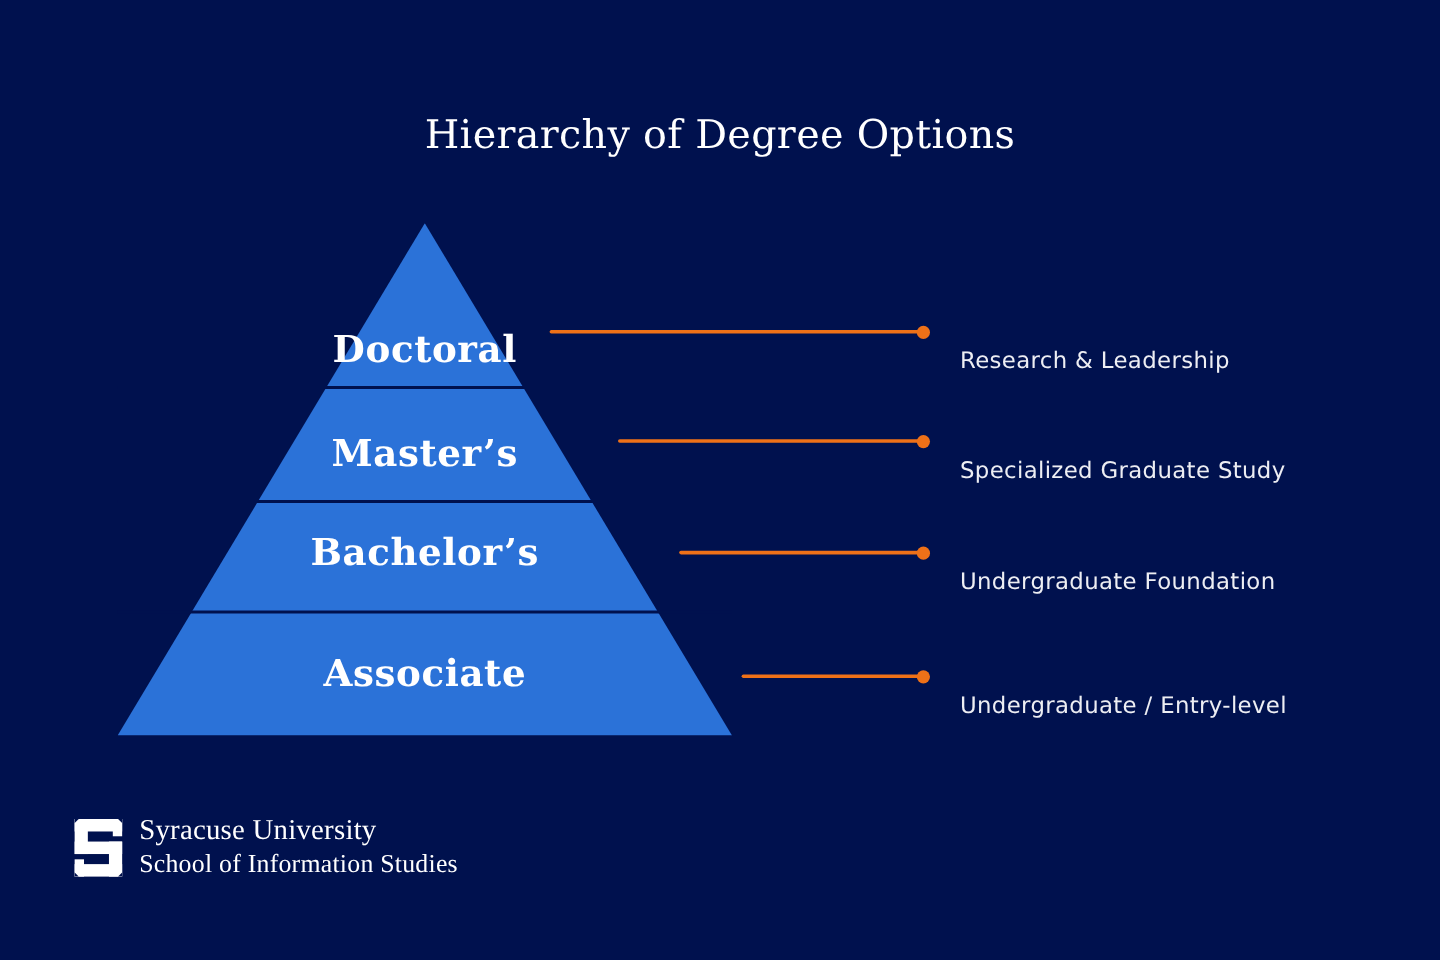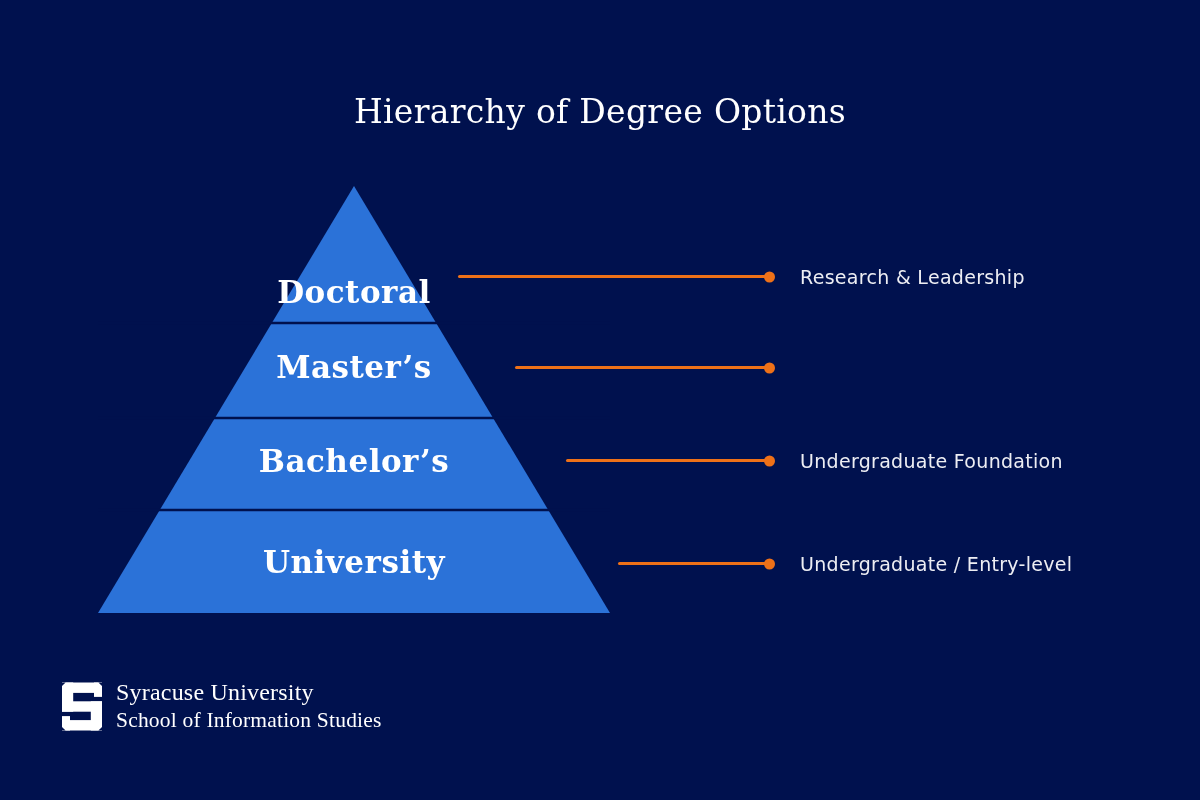--- a/index.html
+++ b/index.html
@@ -22,41 +22,41 @@
 
   .pyramid-svg{position:absolute;left:98px;top:186px;width:512px;height:427px;}
 
   .level-label{
     position:absolute;left:354px;transform:translate(-50%,-50%);
     font-family:"DejaVu Serif","Liberation Serif",serif;
     font-weight:700;font-size:31px;color:var(--white);
     letter-spacing:.5px;white-space:nowrap;
   }
   .level-label.l0{top:292px;}
-  .level-label.l1{top:367px;}
+  .level-label.l1{top:378px;}
   .level-label.l2{top:461px;}
   .level-label.l3{top:562px;}
 
   .connector{
     position:absolute;height:3px;background:var(--orange);border-radius:2px;
   }
   .connector .dot{
     position:absolute;right:-5px;top:50%;transform:translateY(-50%);
     width:11px;height:11px;border-radius:50%;background:var(--orange);
   }
   .connector.c0{left:458px;top:275px;width:312px;}
   .connector.c1{left:515px;top:366px;width:255px;}
   .connector.c2{left:566px;top:459px;width:204px;}
   .connector.c3{left:618px;top:562px;width:152px;}
 
   .descr{
     position:absolute;left:800px;transform:translateY(-50%);
     font-family:"DejaVu Sans","Liberation Sans",sans-serif;
     font-size:19px;font-weight:400;color:var(--offwhite);
-    letter-spacing:.3px;white-space:nowrap;
+    letter-spacing:.3px;white-space:nowrap;margin-top:24px;
   }
   .descr.d0{top:277px;}
   .descr.d1{top:368px;}
   .descr.d2{top:461px;}
   .descr.d3{top:564px;}
 
   .footer{position:absolute;left:62px;top:678px;display:flex;align-items:flex-end;}
   .block-s{width:40px;height:53px;margin-top:2px;}
   .footer-text{margin-left:14px;color:var(--white);font-family:"Liberation Serif",serif;}
   .org{font-size:24px;line-height:29px;letter-spacing:.2px;}
@@ -72,36 +72,37 @@
   <svg class="pyramid-svg" viewBox="0 0 512 427" aria-hidden="true">
     <polygon points="256,0 512,427 0,427" fill="#2B72D8"></polygon>
     <line x1="0" y1="137" x2="512" y2="137" stroke="#00114E" stroke-width="2.5"></line>
     <line x1="0" y1="232" x2="512" y2="232" stroke="#00114E" stroke-width="2.5"></line>
     <line x1="0" y1="324" x2="512" y2="324" stroke="#00114E" stroke-width="2.5"></line>
   </svg>
 
   <div class="level-label l0">Doctoral</div>
   <div class="level-label l1">Master’s</div>
   <div class="level-label l2">Bachelor’s</div>
-  <div class="level-label l3">University</div>
+  <div class="level-label l3">Associate</div>
 
   <div class="connector c0">
       <span class="dot"></span>
     </div>
   <div class="connector c1">
       <span class="dot"></span>
     </div>
   <div class="connector c2">
       <span class="dot"></span>
     </div>
   <div class="connector c3">
       <span class="dot"></span>
     </div>
 
   <div class="descr d0">Research &amp; Leadership</div>
+  <div class="descr d1">Specialized Graduate Study</div>
   <div class="descr d2">Undergraduate Foundation</div>
   <div class="descr d3">Undergraduate / Entry-level</div>
 
   <div class="footer">
     <svg class="block-s" viewBox="0 0 100 120" aria-hidden="true">
       <g fill="#FFFFFF">
         <rect x="0" y="0" width="100" height="26"></rect>
         <rect x="80" y="0" width="20" height="36"></rect>
         <rect x="0" y="0" width="28" height="73"></rect>
         <rect x="0" y="47" width="100" height="26"></rect>

